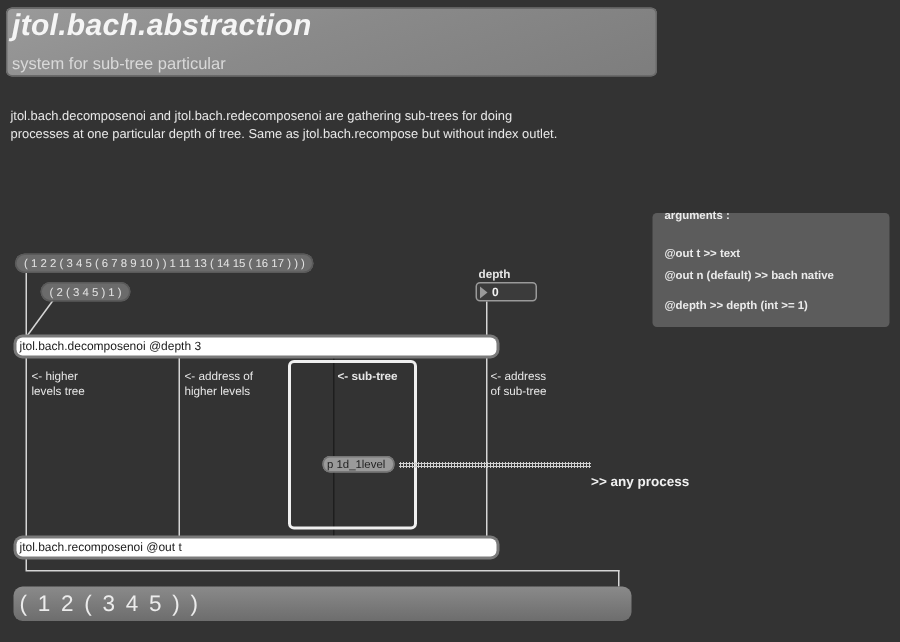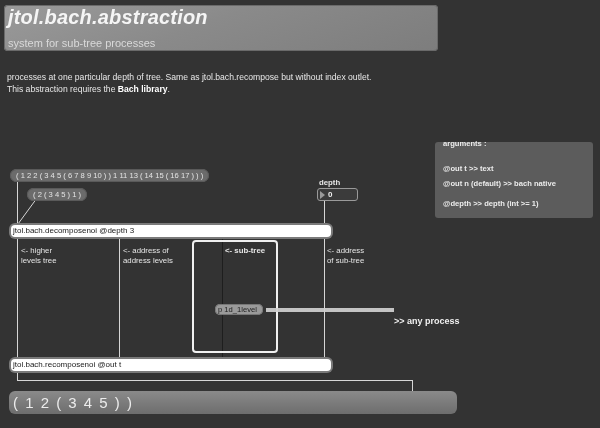--- a/index.html
+++ b/index.html
@@ -97,37 +97,37 @@
     }
     .dots {
       left: 266px; top: 308px; width: 128px; height: 4px;
       background-image: radial-gradient(circle, #cfcfcf 0.7px, transparent 0.8px);
       background-size: 2px 2px;
     }
     .any-process { left: 394px; top: 304px; font-size: 9px; font-weight: bold; color: #f0f0f0; margin-top: 12px; }
 
     
     .result-msg {
-      left: 9px; top: 391px; width: 448px; height: 23px;
+      left: 9px; top: 391px; width: 412px; height: 23px;
       background: linear-gradient(180deg, #8a8a8a 0%, #6d6d6d 100%);
       border-radius: 6px;
       font-size: 15px; color: #ececec; line-height: 23px;
       padding-left: 4px; box-sizing: border-box; letter-spacing: 1.5px;
     }
   </style>
 </head>
 <body>
 
 <div class="abs header-panel"></div>
 <div class="abs header-title">jtol.bach.abstraction</div>
-<div class="abs header-sub">system for sub-tree processes</div>
+<div class="abs header-sub">system for sub-tree particular</div>
 
 <div class="abs desc">
+  <div>jtol.bach.decomposenoi and jtol.bach.redecomposenoi are gathering sub-trees for doing</div>
   <div>processes at one particular depth of tree. Same as jtol.bach.recompose but without index outlet.</div>
-  <div><span>This abstraction requires the </span><b>Bach library</b><span>.</span></div>
 </div>
 
 <div class="abs args-panel"></div>
 <div class="abs args-line" style="top:139px; ">arguments :</div>
 <div class="abs args-line" style="top:164px;">@out t &gt;&gt; text</div>
 <div class="abs args-line" style="top:179px;">@out n  (default) &gt;&gt; bach native</div>
 <div class="abs args-line" style="top:199px;">@depth &gt;&gt; depth (int &gt;= 1)</div>
 
 <div class="cord" style="left:17px; top:180px; width:1px; height:44px;"></div>
 <svg class="abs" style="left:16px; top:197px;" width="24" height="28">
@@ -154,21 +154,21 @@
 </div>
 
 <div class="abs obj" style="left:11px; top:225px; width:318px;">jtol.bach.decomposenoi @depth 3</div>
 
 <div class="abs label-small" style="left:21px; top:246px;">
   <div>&lt;- higher</div>
   <div>levels tree</div>
 </div>
 <div class="abs label-small" style="left:123px; top:246px;">
   <div>&lt;- address of</div>
-  <div>address levels</div>
+  <div>higher levels</div>
 </div>
 <div class="abs label-small" style="left:327px; top:246px;">
   <div>&lt;- address</div>
   <div>of sub-tree</div>
 </div>
 
 <div class="abs subtree-frame"></div>
 <div class="abs label-small label-bold" style="left:225px; top:246px;">&lt;- sub-tree</div>
 
 <div class="abs subpatch">p 1d_1level</div>

